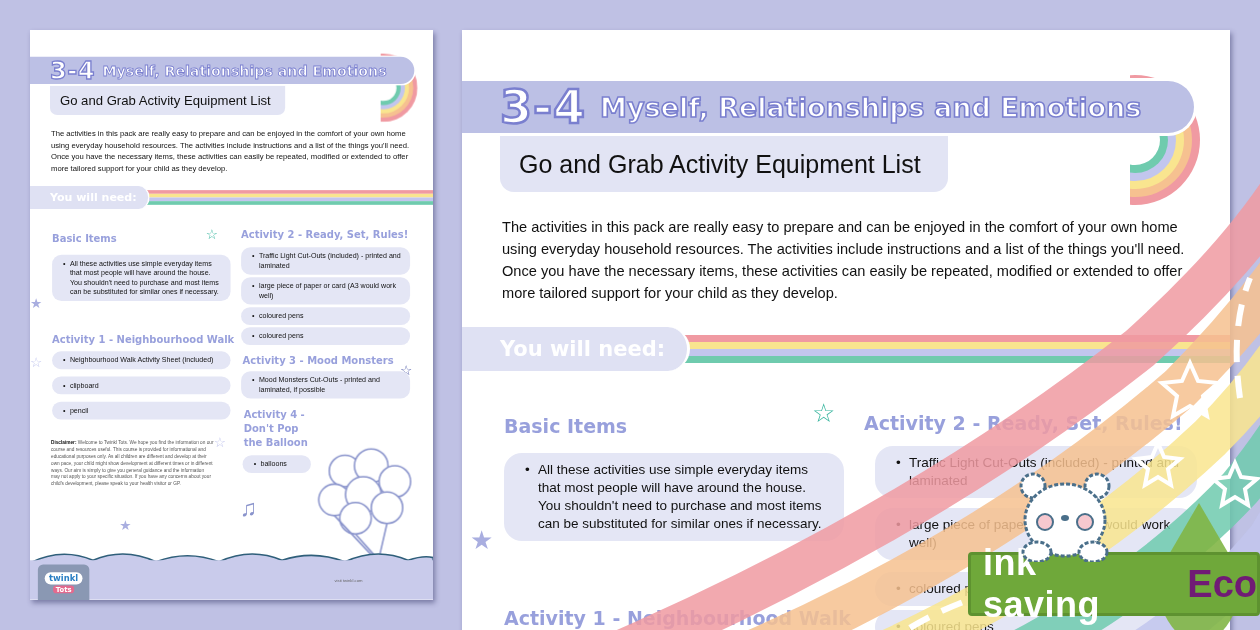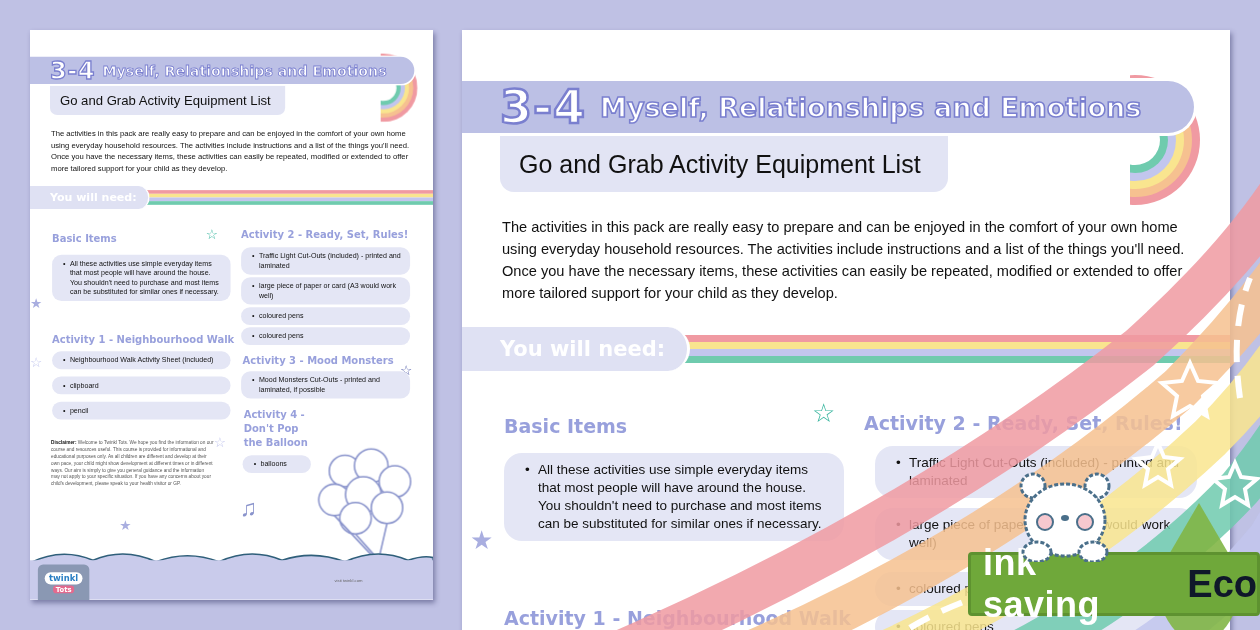--- a/index.html
+++ b/index.html
@@ -34,21 +34,21 @@
 .logo-t{background:#fff;border-radius:14px;padding:2px 8px;color:#2a7fc4;font:bold 16px "DejaVu Sans",sans-serif}
 .logo-s{color:#fff;font:bold 13px "DejaVu Sans",sans-serif;background:#e46a8e;border-radius:6px;padding:0 5px;margin-top:2px}
 .visit{position:absolute;left:580px;top:1045px;font:8px "Liberation Sans",sans-serif;color:#666}
 .balloons{position:absolute;left:540px;top:790px;width:200px;height:220px}
 .music{position:absolute;left:400px;top:885px;font-size:44px;color:#8a94cc}
 
 
 .eco{position:absolute;left:0;top:18px;width:1136px;height:630px;pointer-events:none}
 .eco-badge{position:absolute;left:968px;top:534px;width:292px;height:64px;background:#6fa83a;border:3px solid #5e9230;border-radius:4px;display:flex;align-items:center;padding-left:12px;pointer-events:auto}
 .eco-label{font:bold 36px "Liberation Sans",sans-serif;color:#fff;letter-spacing:.5px}
-.eco-word{font:bold 38px "Liberation Sans",sans-serif;color:#0f172a;margin-left:42px;position:relative;z-index:3}
+.eco-word{font:bold 38px "Liberation Sans",sans-serif;color:#701a75;margin-left:42px;position:relative;z-index:3}
 .leaf{position:absolute;left:1150px;top:485px;width:98px;height:140px;background:#82b646;opacity:.9;border-radius:50% 50% 50% 50% / 30% 30% 70% 70%;clip-path:polygon(50% 0,100% 60%,100% 100%,0 100%,0 60%)}
 .bear{position:absolute;left:1015px;top:452px;width:100px;height:92px}
 </style>
 </head>
 <body>
 
 <div class="page" id="p1">
   <div class="doc">
     <div class="rainbow-arc">
       <div style="top:0;width:130px;height:130px;background:#f09aa2"></div>

